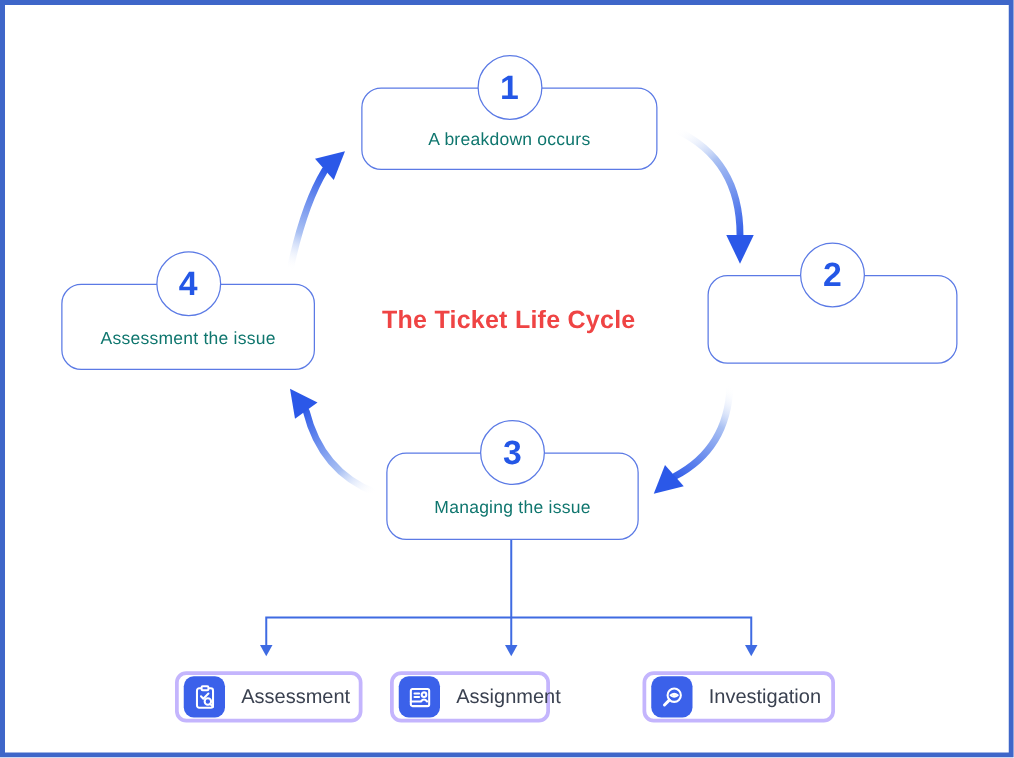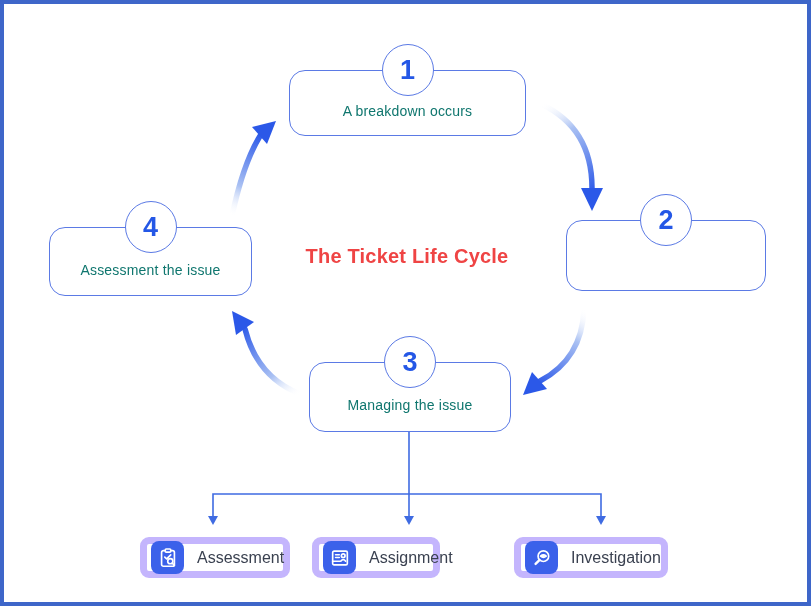--- a/index.html
+++ b/index.html
@@ -40,21 +40,21 @@
   #node-4 { left:45px;  top:223px; width:203px; height:69px; }
 
   #diagram-title {
     position:absolute; left:253px; top:241px; width:300px;
     text-align:center; font-size:20px; font-weight:bold; color:#ef4444;
     letter-spacing:0.2px;
   }
 
   .item {
     position:absolute; top:533px; height:41px;
-    background:#fff; border:7px solid #c4b5fd; border-radius:9px;
+    background:#fff; border:3px solid #c4b5fd; border-radius:9px;
     display:flex; align-items:center; gap:13px;
     padding:0 10px 0 4px; box-sizing:border-box;
   }
   .item .icon-tile {
     width:33px; height:33px; border-radius:8px;
     background:#3b61ea;
     display:flex; align-items:center; justify-content:center;
     flex:0 0 auto;
   }
   .item .item-label { font-size:16px; color:#3a4150; white-space:nowrap; }

